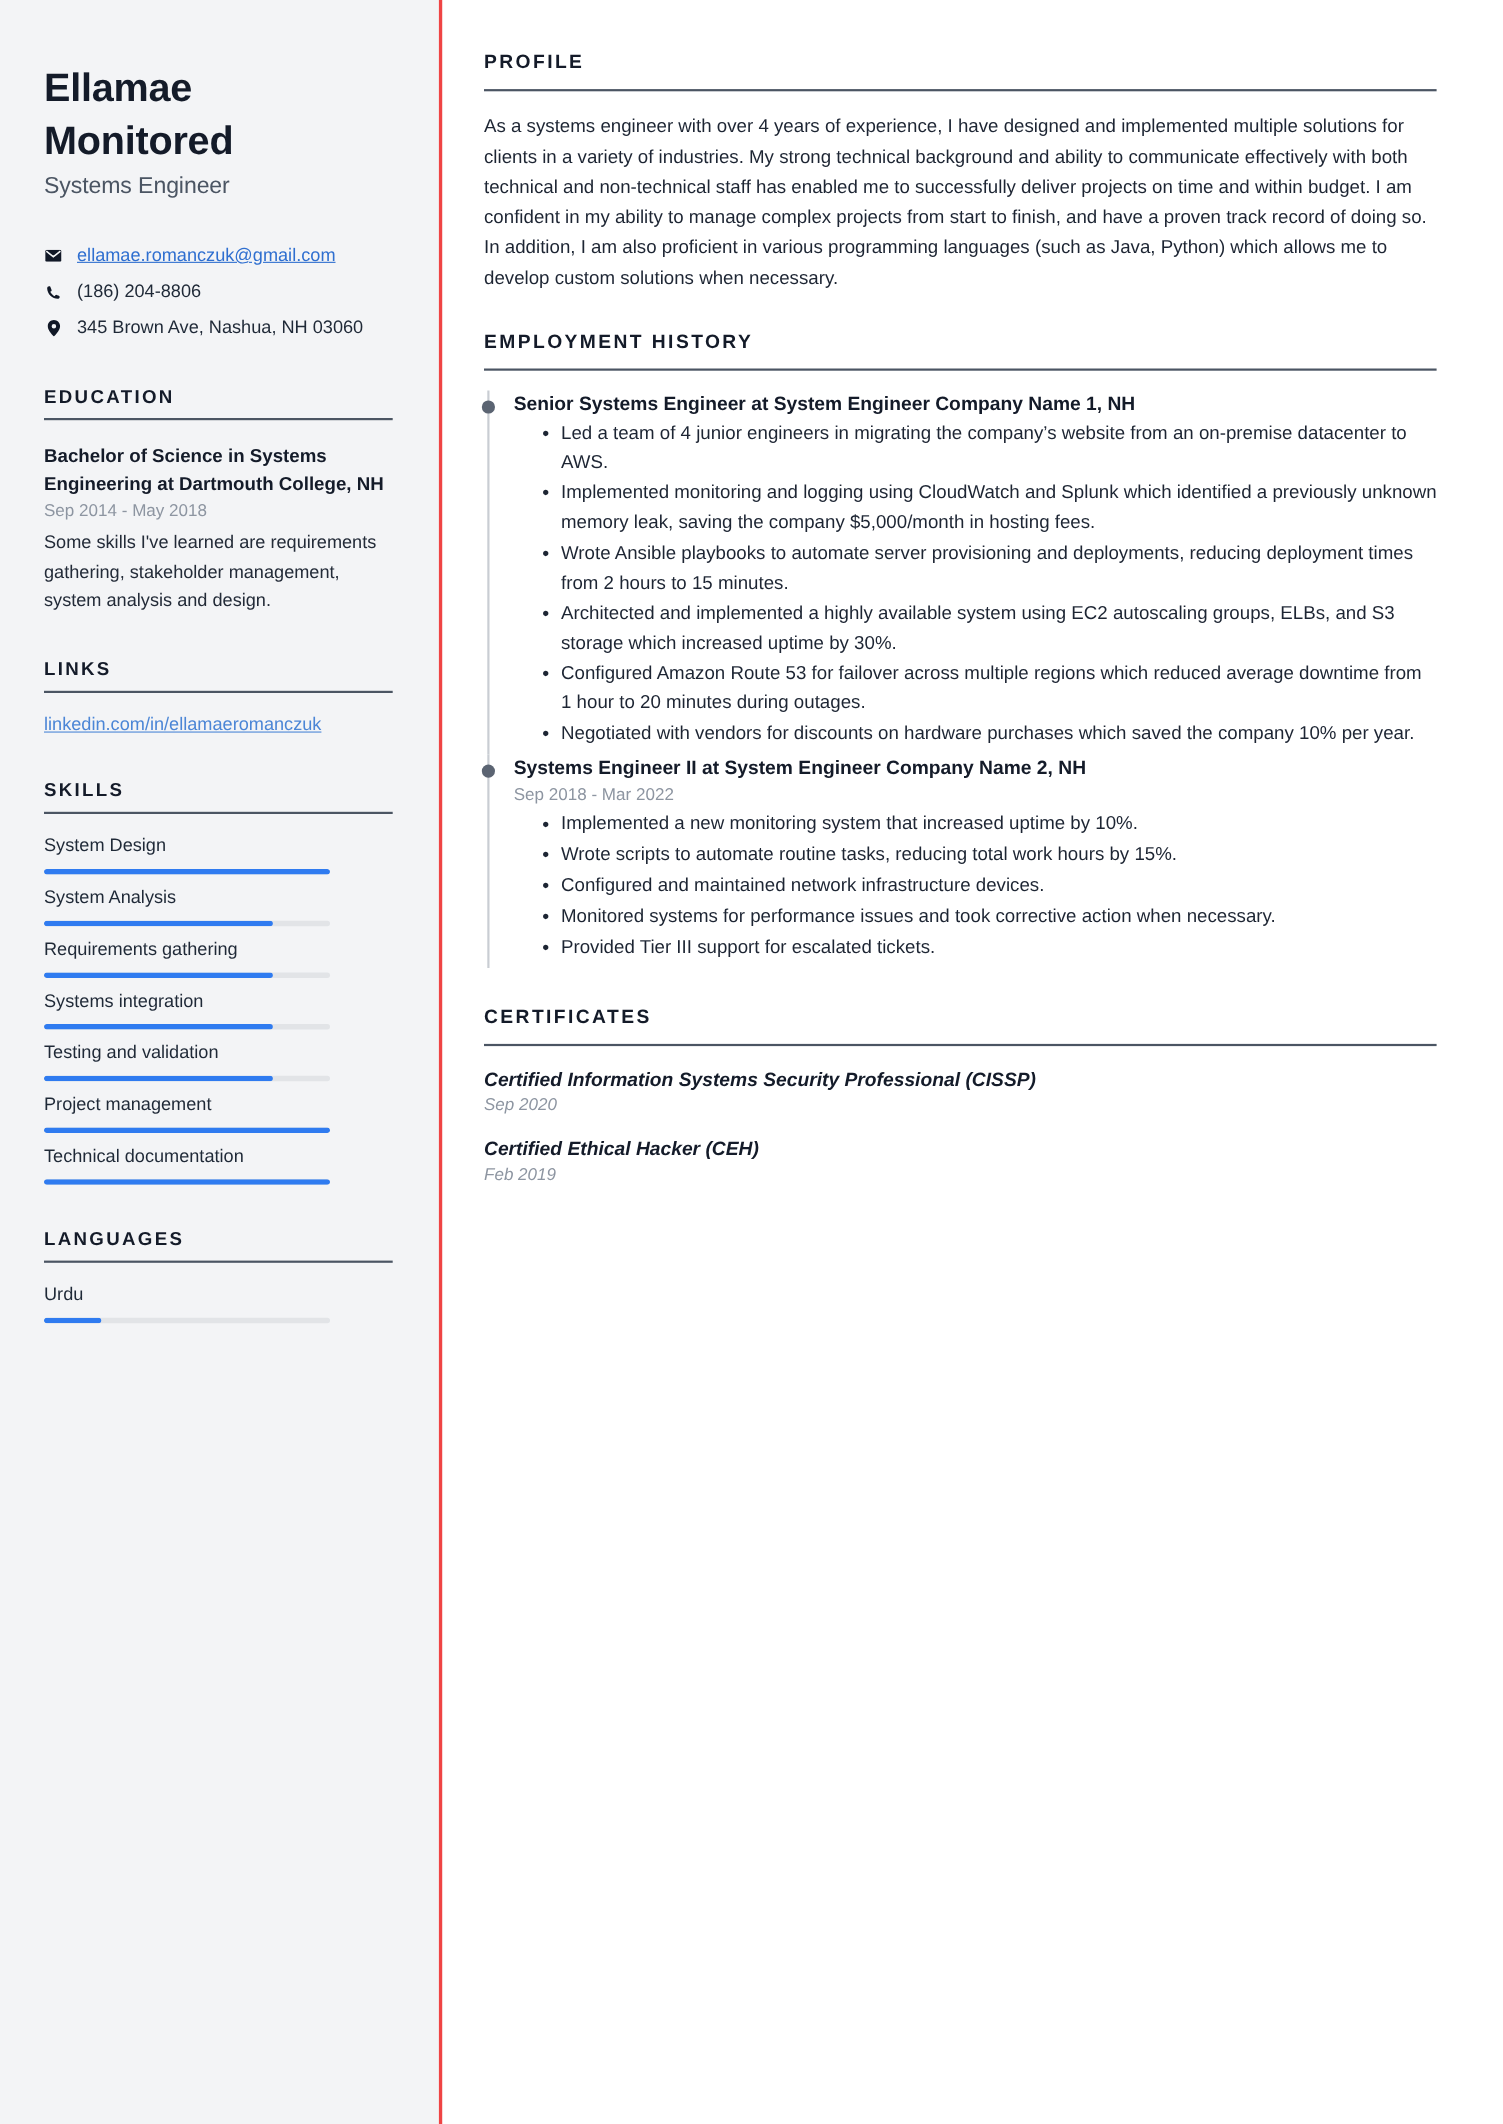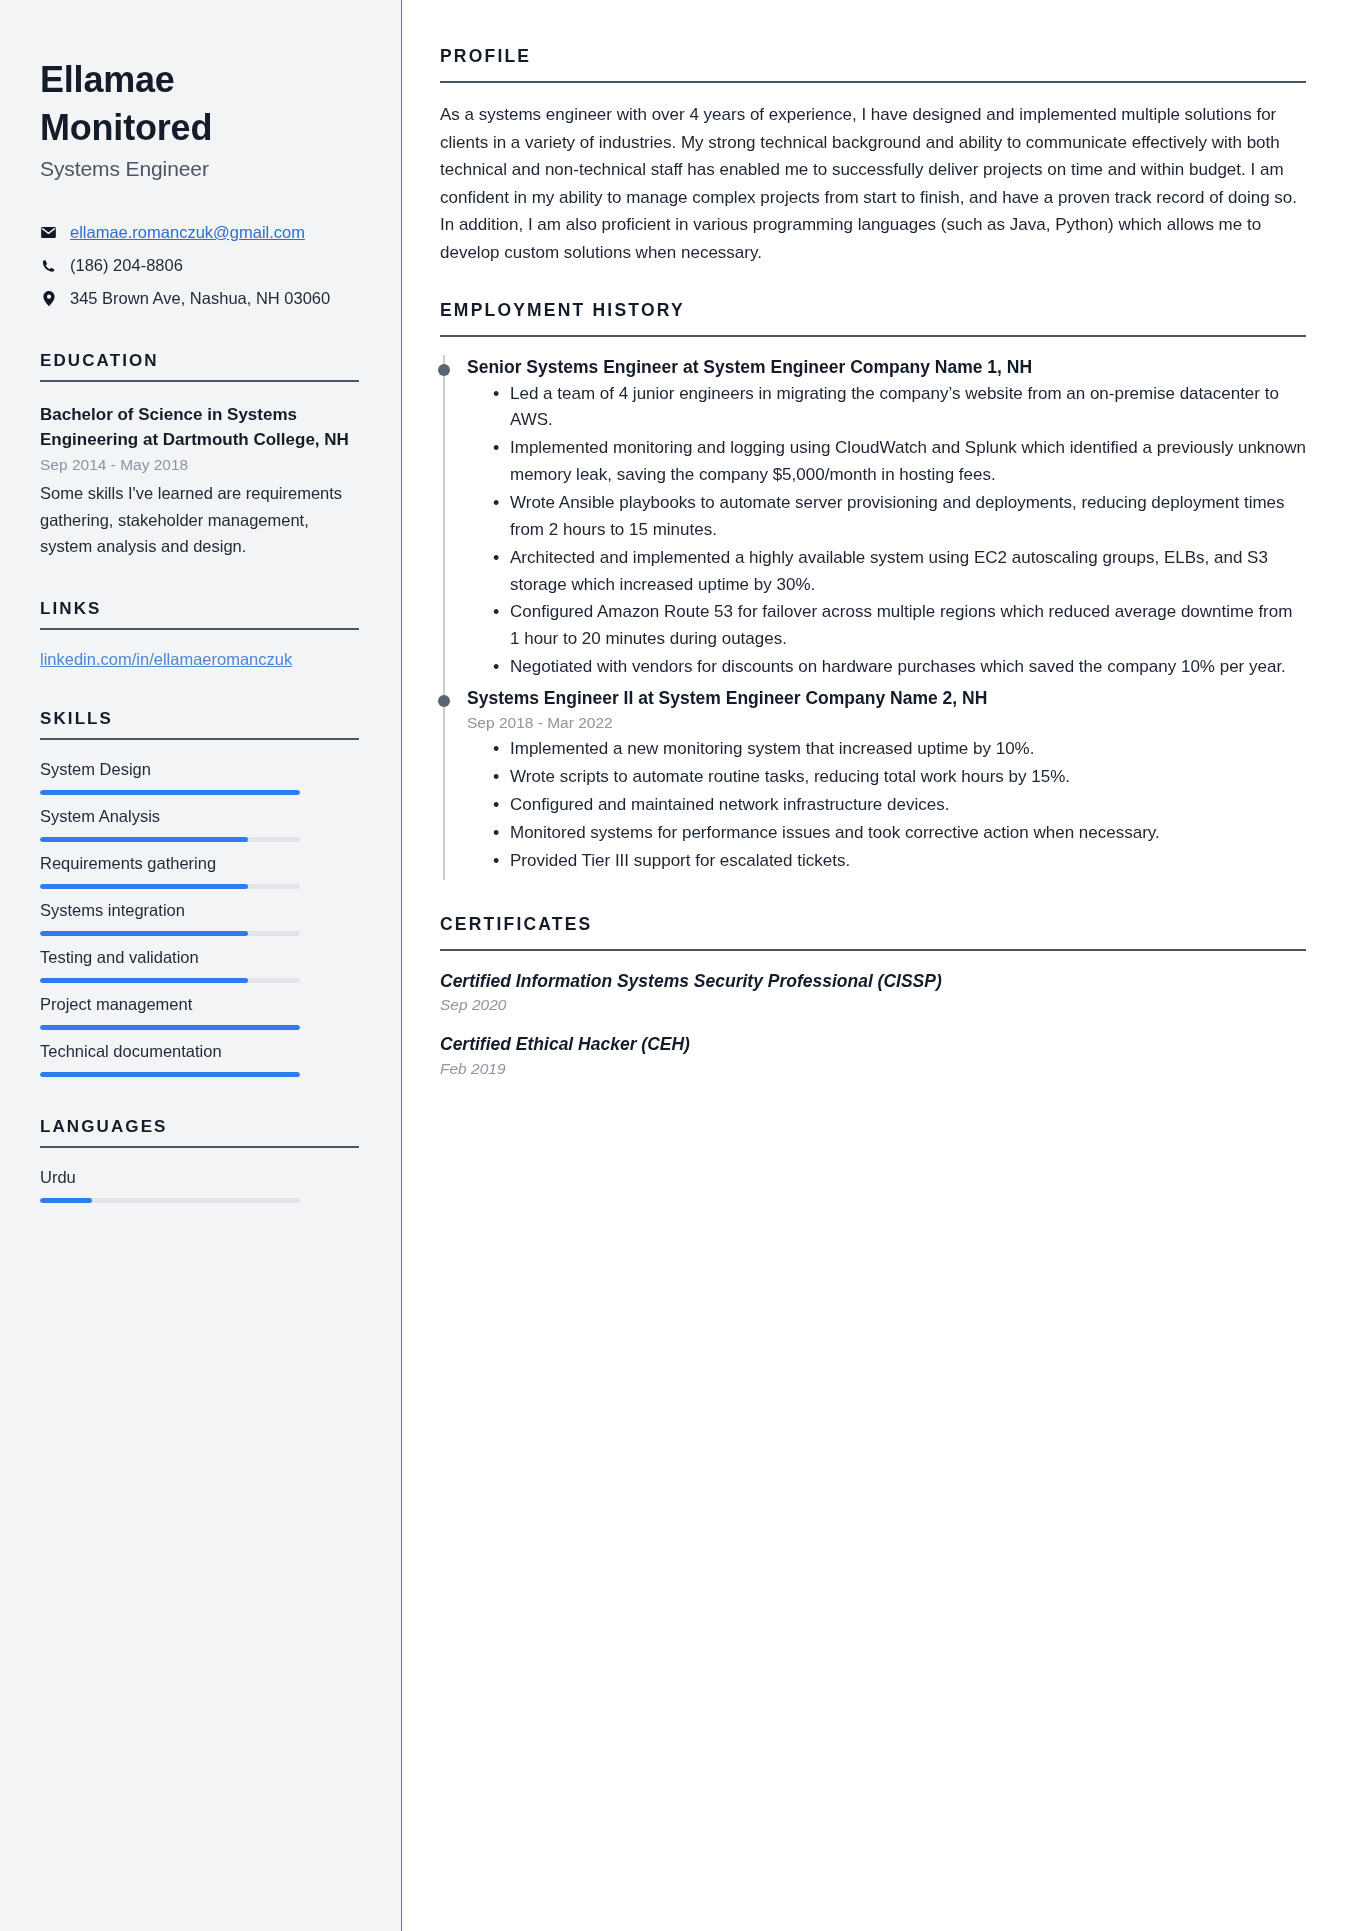--- a/index.html
+++ b/index.html
@@ -15,21 +15,21 @@
     display: flex;
     background: #ffffff;
     position: relative;
   }
 
   
   .sidebar {
     width: 402px;
     min-width: 402px;
     background: #f3f4f6;
-    border-right: 1px solid #ef4444;
+    border-right: 3px solid #ef4444;
     padding: 56px 42px 0 40px;
   }
 
   .name {
     font-size: 36px;
     font-weight: 700;
     line-height: 1.32;
     color: #141b29;
     letter-spacing: -0.2px;
   }

